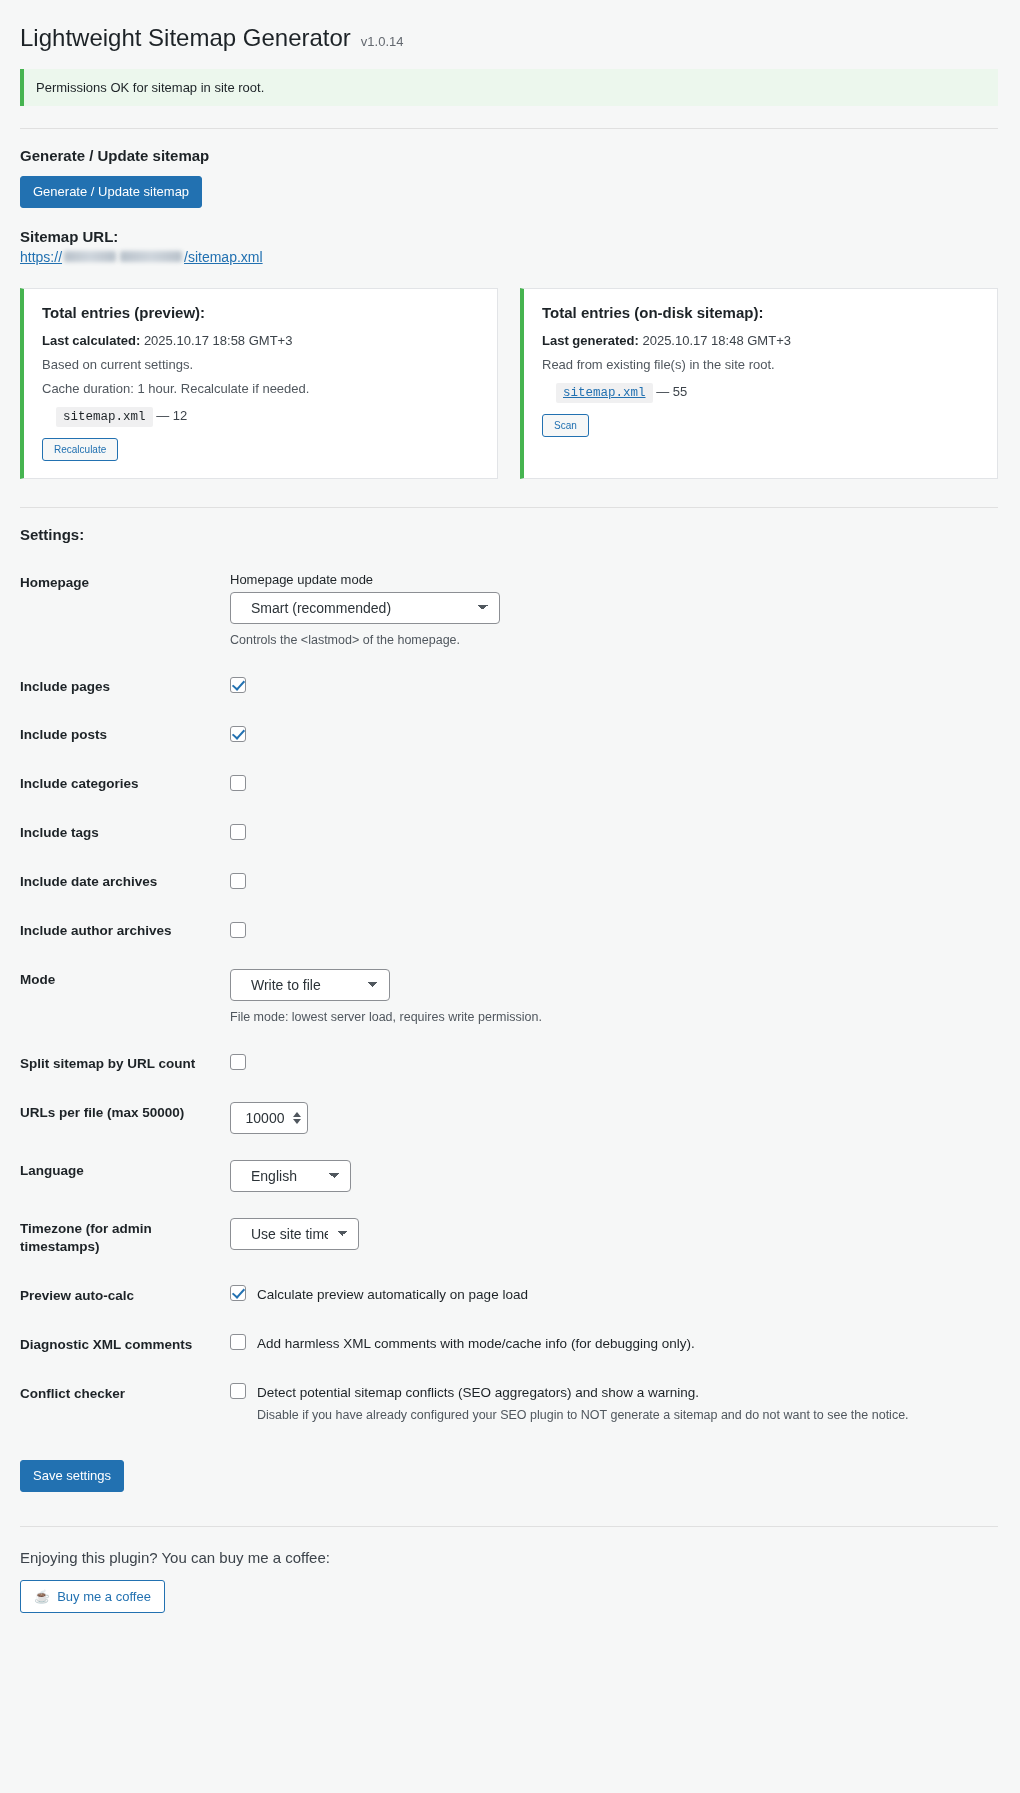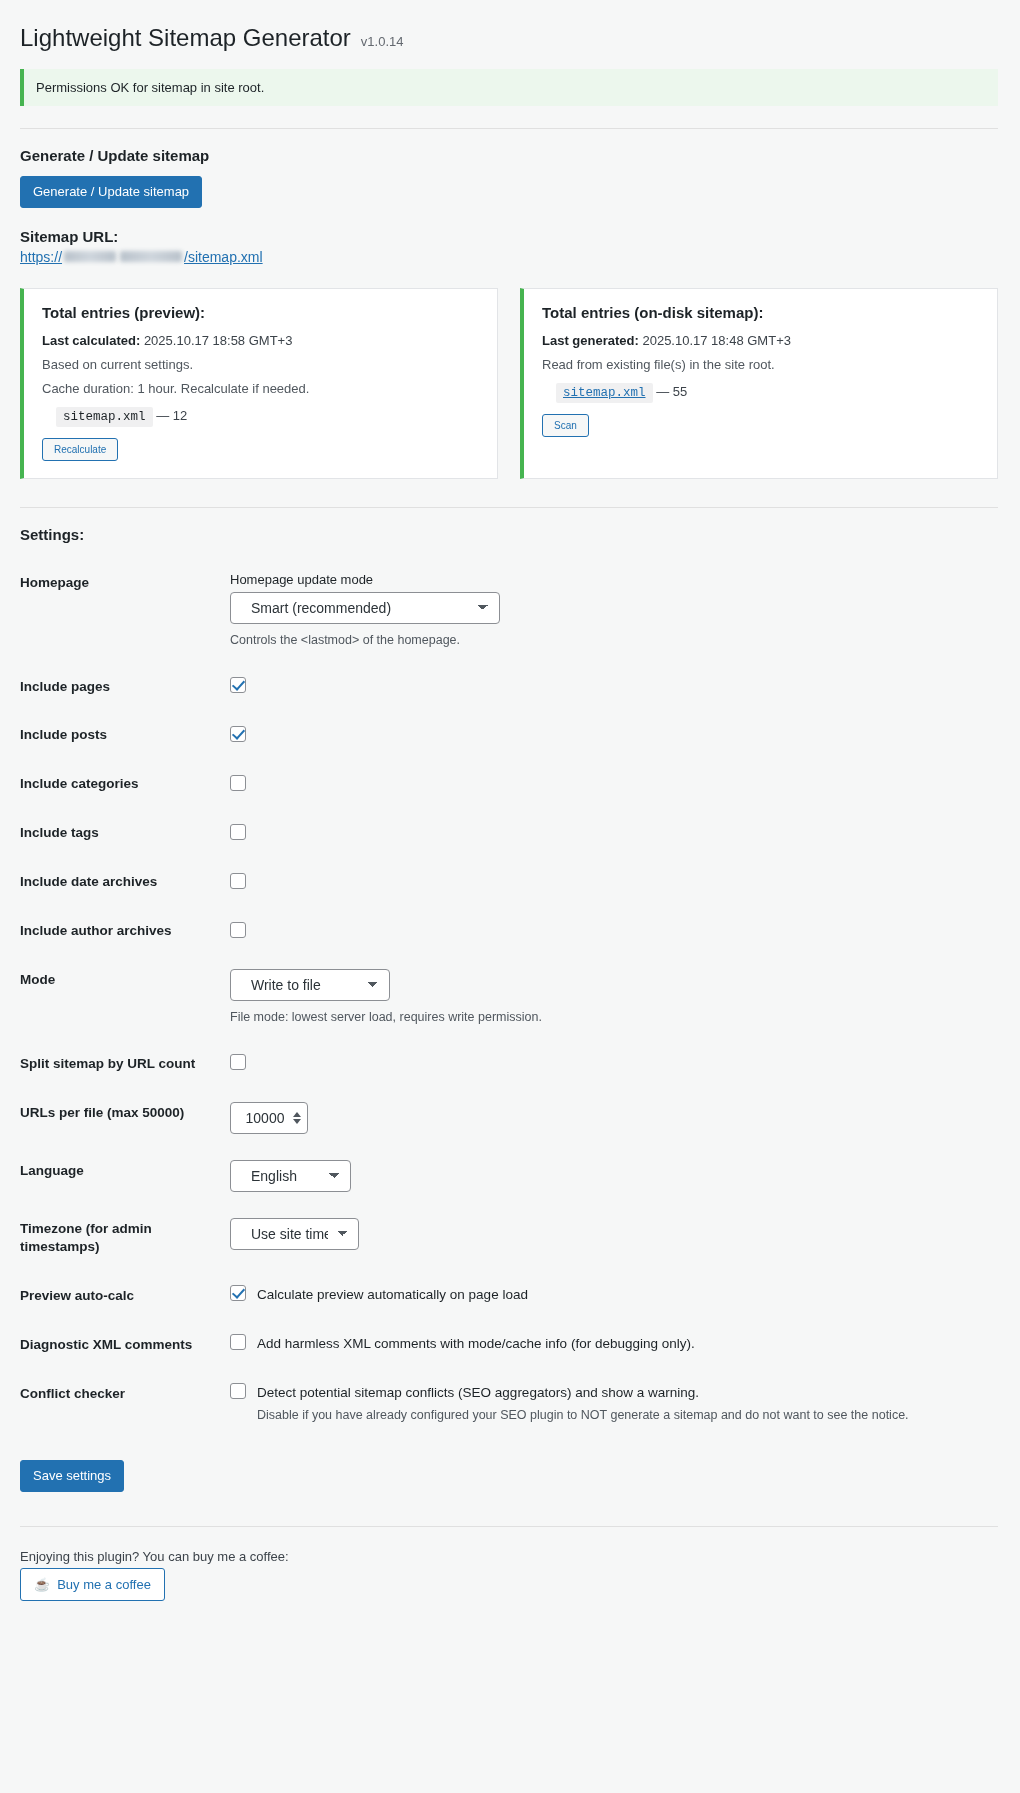--- a/index.html
+++ b/index.html
@@ -254,23 +254,23 @@
     line-height: 1.5;
   }
   .cb-line .cb-text { max-width: 700px; }
   .save-row { margin: 22px 0 0 0; }
   .footer {
     margin-top: 34px;
     border-top: 1px solid #e0e0e0;
     padding-top: 22px;
   }
   .footer p {
-    font-size: 13px;
+    font-size: 15px;
     color: #3c434a;
-    margin: 0 0 4px 0;
+    margin: 0 0 14px 0;
   }
   .coffee-btn {
     display: inline-flex;
     align-items: center;
     gap: 7px;
     background: #fff;
     border: 1px solid #2271b1;
     color: #2271b1;
     font-size: 13px;
     padding: 8px 13px;

